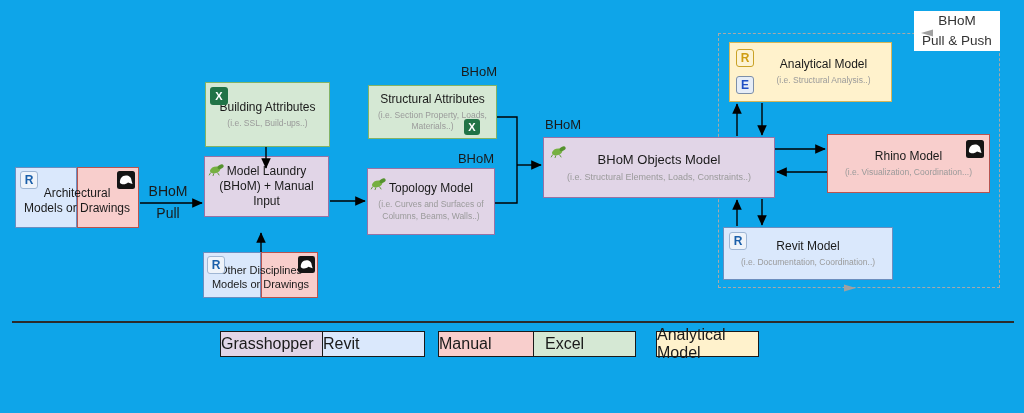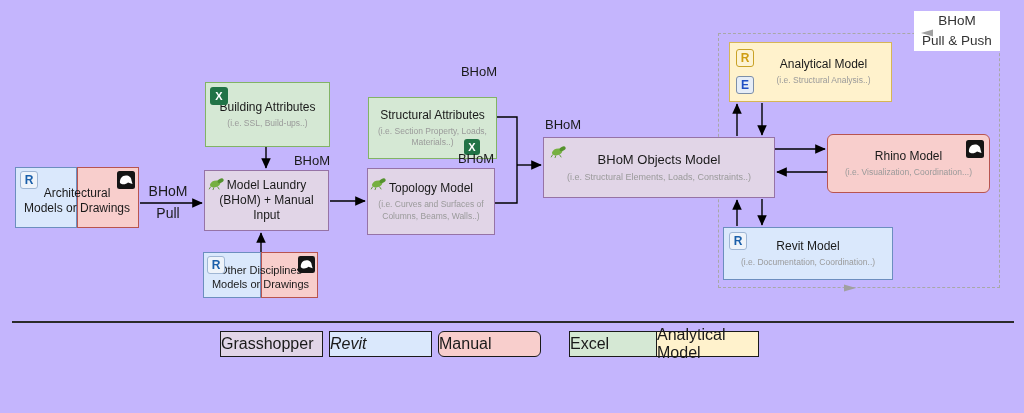--- a/index.html
+++ b/index.html
@@ -1,29 +1,29 @@
 <!DOCTYPE html>
 <html><head>
 <meta charset="utf-8">
 <style>
   html,body{margin:0;padding:0;background:#fff;}
   .canvas{
-    position:relative;width:1024px;height:413px;background:#c4b5fd;
+    position:relative;width:1024px;height:413px;background:#0ea5e9;
     font-family:"Liberation Sans", sans-serif;color:#1a1a1a;overflow:hidden;
   }
   .node{
     position:absolute;box-sizing:border-box;border:1px solid #888;
     display:flex;flex-direction:column;align-items:center;justify-content:center;
     text-align:center;z-index:2;
   }
   .title{font-size:12px;line-height:1.25;white-space:pre-line;color:#1a1a1a;}
   .subtitle{font-size:8.5px;line-height:1.35;white-space:pre-line;color:#9a9a9a;margin-top:3px;}
   .purple{background:#E1D5E7;border-color:#9673A6;}
   .blue{background:#DAE8FC;border-color:#6C8EBF;}
-  .red{background:#F8CECC;border-color:#B85450;border-radius:6px;}
+  .red{background:#F8CECC;border-color:#B85450;}
   .green{background:#D5E8D4;border-color:#82B366;}
   .yellow{background:#FFF2CC;border-color:#D6B656;}
   .split{border:none;background:transparent;}
   .split .half{position:absolute;top:0;bottom:0;box-sizing:border-box;}
   .split .half.l{left:0;width:50%;background:#DAE8FC;border:1px solid #6C8EBF;}
   .split .half.r{right:0;width:50%;background:#F8CECC;border:1px solid #B85450;}
   .split .title{position:relative;z-index:3;margin-top:6px;}
   .icon{
     position:absolute;width:18px;height:18px;border-radius:3px;z-index:4;
     display:flex;align-items:center;justify-content:center;
@@ -86,21 +86,21 @@
   <div class="node green" style="left:205px;top:82px;width:125px;height:65px;">
     <div class="icon excel" style="left:4px;top:4px;">
         <span>X</span>
       </div>
     <div class="title">Building Attributes</div>
     <div class="subtitle">(i.e. SSL, Build-ups..)</div>
   </div>
 
   <div class="floatlabel" style="left:240px;top:153px;width:90px;text-align:right;">BHoM</div>
 
-  <div class="node purple" style="left:204px;top:170px;width:125px;height:61px;">
+  <div class="node purple" style="left:204px;top:156px;width:125px;height:61px;">
     <div class="icon svgicon" style="left:3px;top:3px;">
       <svg width="20" height="16" viewBox="0 0 20 16">
           <ellipse cx="8" cy="9" rx="6" ry="3.6" fill="#76b041" transform="rotate(-18 8 9)"></ellipse>
           <ellipse cx="14" cy="5.5" rx="3.6" ry="2.3" fill="#55922e" transform="rotate(-28 14 5.5)"></ellipse>
           <path d="M3 12 L1.2 15 M6.5 13 L5.5 15.8 M10.5 12 L12.5 15" stroke="#55922e" stroke-width="1" fill="none"></path>
         </svg>
     </div>
     <div class="title">Model Laundry
 (BHoM) + Manual
 Input</div>
@@ -117,21 +117,21 @@
           <rect width="18" height="18" rx="2.5" fill="#141414"></rect>
           <path d="M3 12 C2.5 8 5 4.5 9 4.5 C12 4.5 14.5 6.5 14.5 9.5 L15.5 13 L11 11.5 C9 13.5 5 14 3 12 Z" fill="#fff"></path>
         </svg>
     </div>
     <div class="title" style="font-size:11px;">Other Disciplines
 Models or Drawings</div>
   </div>
 
   <div class="floatlabel" style="left:407px;top:64px;width:90px;text-align:right;">BHoM</div>
 
-  <div class="node green" style="left:368px;top:85px;width:129px;height:62px;margin-top:12px;">
+  <div class="node green" style="left:368px;top:85px;width:129px;height:54px;">
     <div class="title">Structural Attributes</div>
     <div class="subtitle">(i.e. Section Property, Loads,
 Materials..)</div>
     <div class="icon excel" style="right:16px;bottom:3px;width:16px;height:16px;">
         <span>X</span>
       </div>
   </div>
 
   <div class="floatlabel" style="left:404px;top:151px;width:90px;text-align:right;">BHoM</div>
 
@@ -212,26 +212,26 @@
     <path d="M762 199 V225" stroke="#000" stroke-width="1.4" fill="none" marker-end="url(#arrow)"></path>
     <path d="M933 29.5 L921 33 L933 36.5 Z" fill="#a0a0a0"></path>
     <path d="M844 284.5 L856 288 L844 291.5 Z" fill="#a0a0a0"></path>
   </svg>
 
   <div class="separator"></div>
 
   <div class="legend-item purple" style="left:220px;">
       <span>Grasshopper</span>
     </div>
-  <div class="legend-item blue" style="left:329px;font-style:italic;">
+  <div class="legend-item blue" style="left:322px;">
       <span>Revit</span>
     </div>
   <div class="legend-item red" style="left:438px;">
       <span>Manual</span>
     </div>
-  <div class="legend-item green" style="left:569px;">
+  <div class="legend-item green" style="left:533px;padding-left:11px;">
       <span>Excel</span>
     </div>
   <div class="legend-item yellow" style="left:656px;">
       <span>Analytical Model</span>
     </div>
 
 </div>
 
 </body></html>

